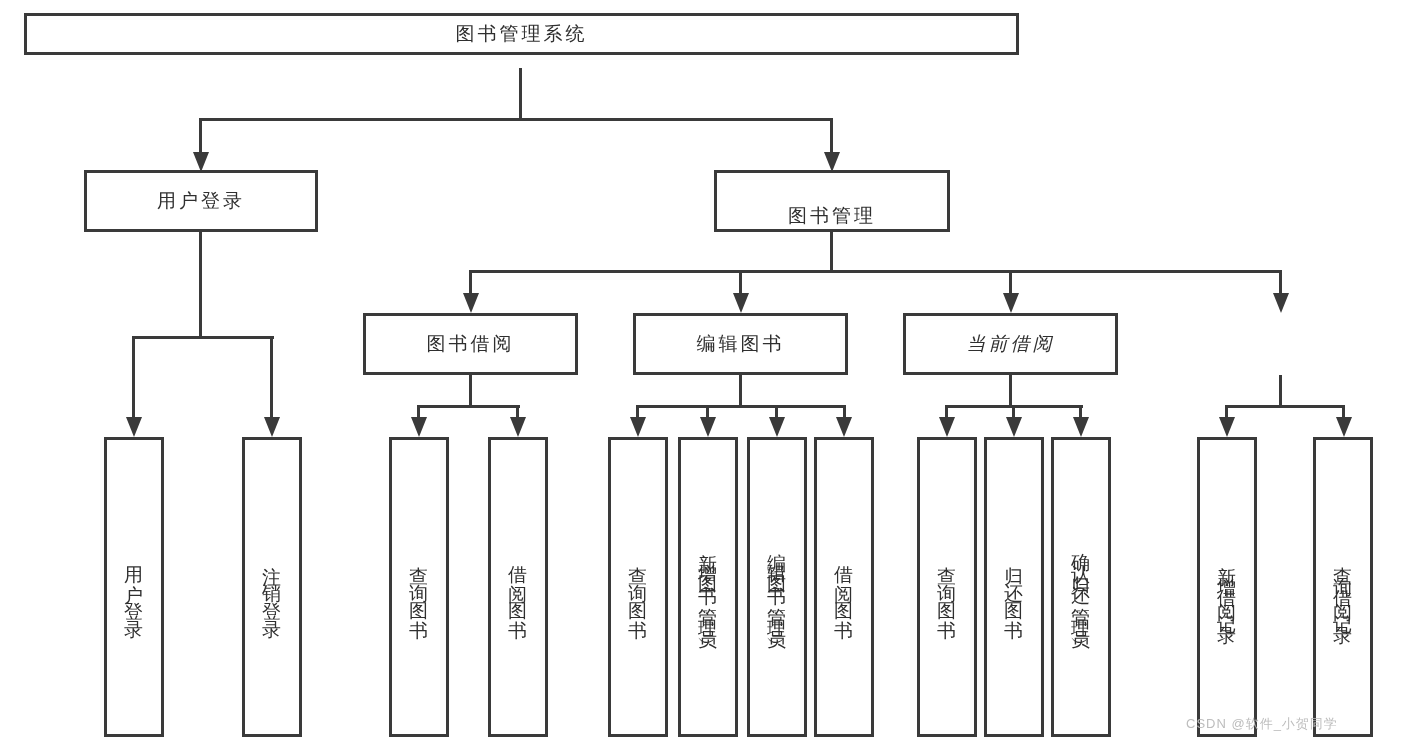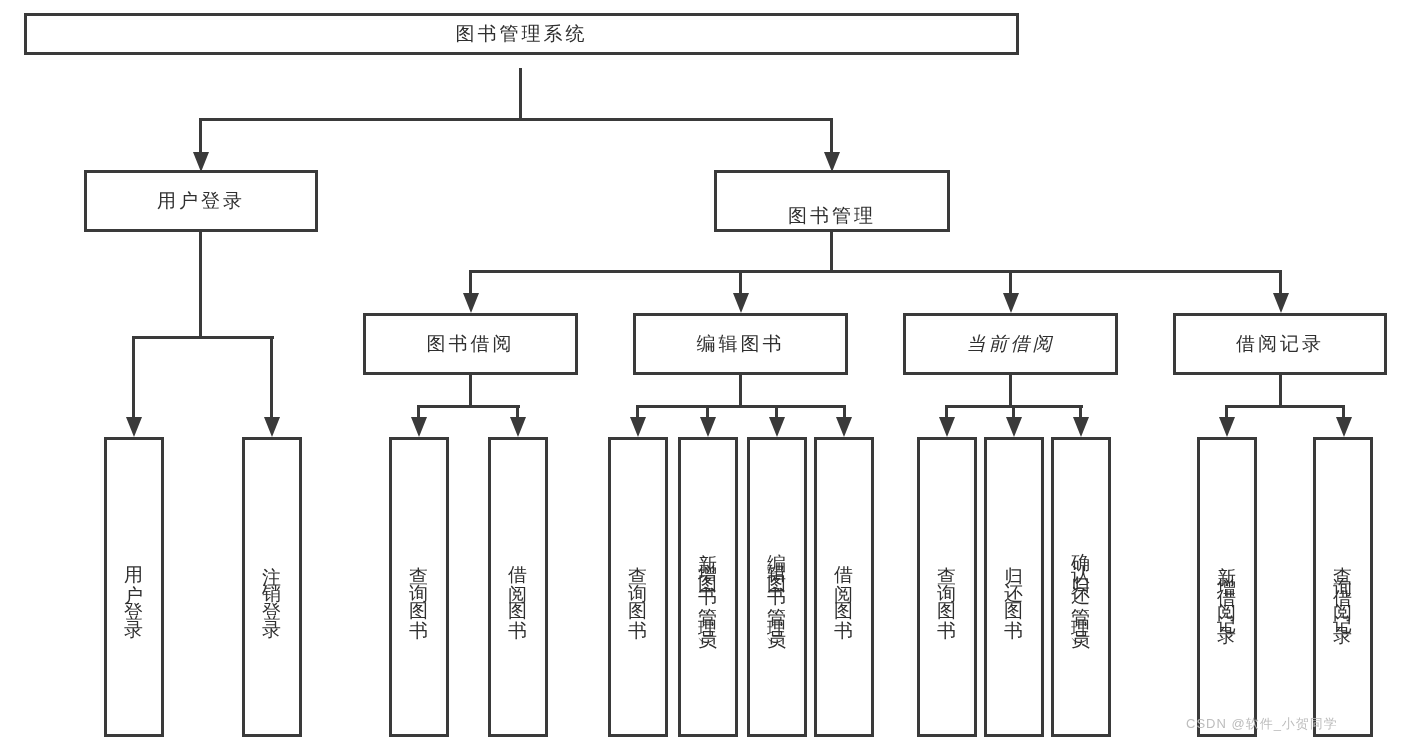--- a/index.html
+++ b/index.html
@@ -107,23 +107,20 @@
 
   <div class="node" style="left:363px;top:313px;width:215px;height:62px;">
     <span>图书借阅</span>
   </div>
   <div class="node" style="left:633px;top:313px;width:215px;height:62px;">
     <span>编辑图书</span>
   </div>
   <div class="node" style="left:903px;top:313px;width:215px;height:62px;font-style:italic;">
     <span>当前借阅</span>
   </div>
-  <div class="node" style="left:1173px;top:313px;width:214px;height:62px;">
-    <span>借阅记录</span>
-  </div>
 
   <div class="vline" style="left:469px;top:375px;height:30px;"></div>
   <div class="hline" style="left:417px;top:405px;width:103px;"></div>
   <div class="vline" style="left:417px;top:405px;height:12px;"></div>
   <div class="vline" style="left:516px;top:405px;height:12px;"></div>
   <div class="arrow" style="left:411px;top:417px;"></div>
   <div class="arrow" style="left:510px;top:417px;"></div>
 
   <div class="vline" style="left:739px;top:375px;height:30px;"></div>
   <div class="hline" style="left:636px;top:405px;width:210px;"></div>

